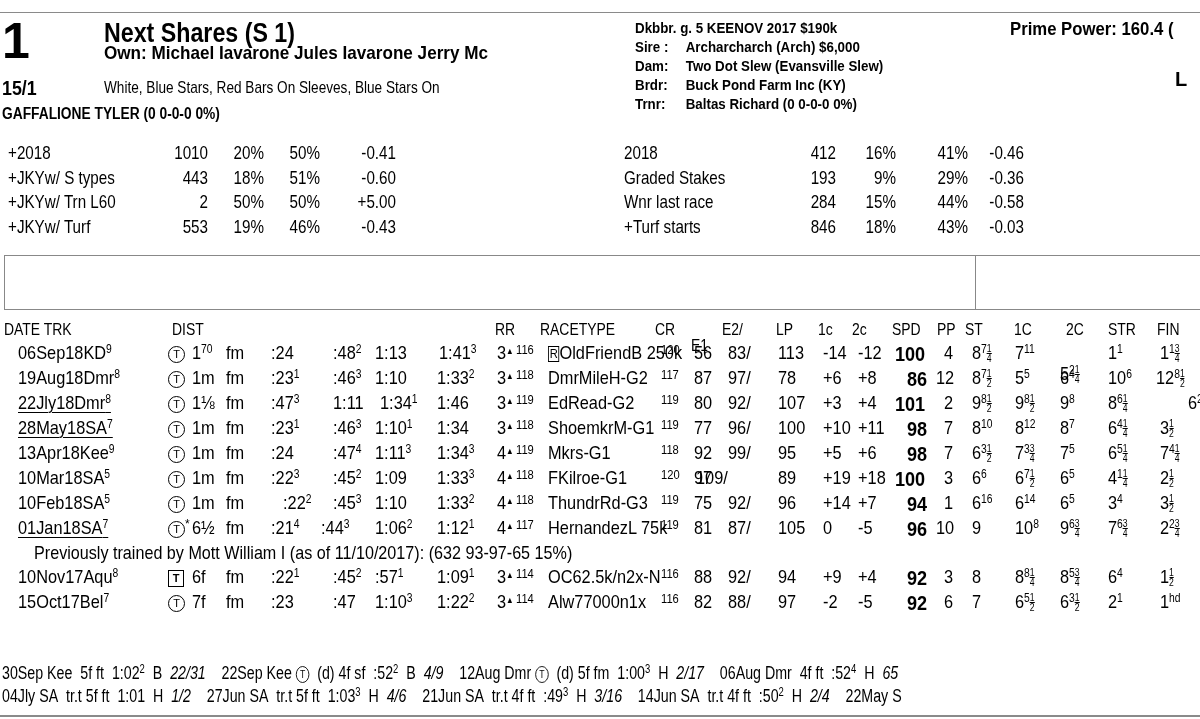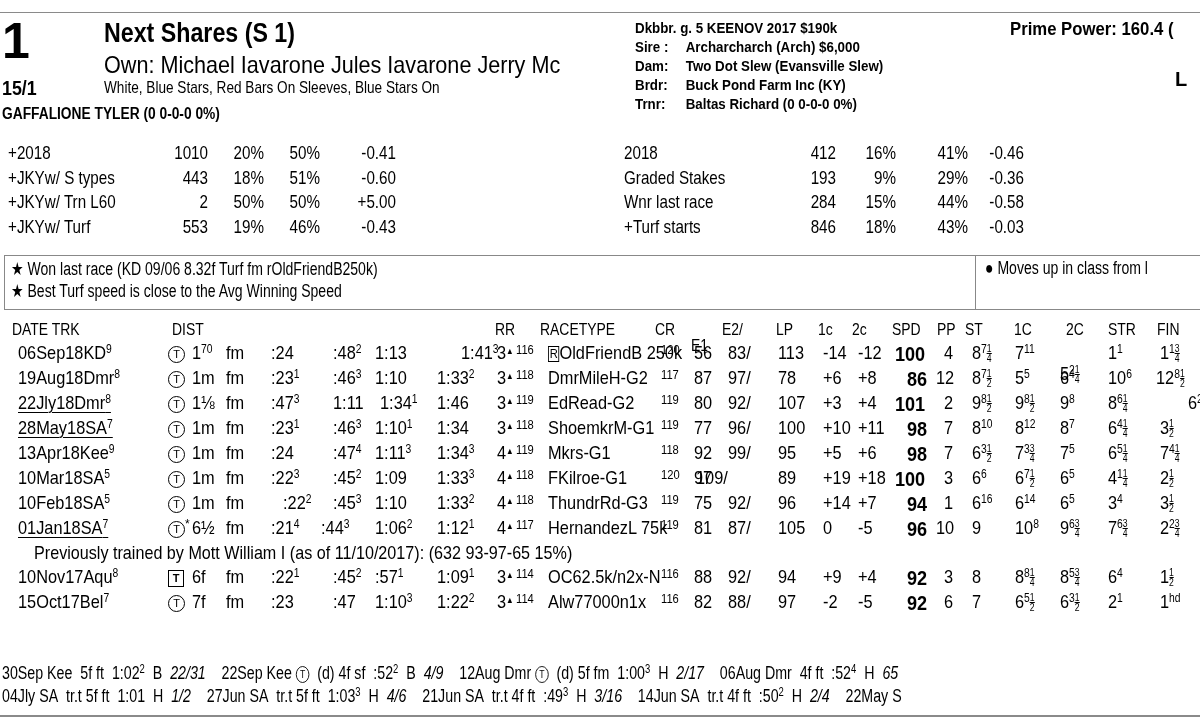--- a/index.html
+++ b/index.html
@@ -8,21 +8,21 @@
     font-family: "Liberation Sans", sans-serif; color: #000;
   }
   .abs { position: absolute; white-space: nowrap; }
   .cond { transform-origin: 0 0; display: inline-block; }
   .topline { position: absolute; left: 0; top: 12px; width: 1200px; height: 1px; background: #8a8a8a; }
   .bottomline { position: absolute; left: 0; top: 715px; width: 1200px; height: 2px; background: #8a8a8a; }
 
   .post { left: 2px; top: 16px; font-size: 50px; font-weight: bold; line-height: 50px; }
   .odds { left: 2px; top: 76px; font-size: 21px; font-weight: bold; }
   .name { left: 104px; top: 18px; font-size: 27px; font-weight: bold; }
-  .owner { left: 104px; top: 51px; font-size: 24px; font-weight: normal; }
+  .owner { left: 104px; top: 42px; font-size: 19px; font-weight: bold; }
   .silks { left: 104px; top: 78px; font-size: 17px; }
   .jockey { left: 2px; top: 105px; font-size: 16px; font-weight: bold; }
 
   .breed { left: 635px; top: 18px; font-size: 15.5px; font-weight: bold; line-height: 19px; }
   .breed .lbl { display: inline-block; width: 59px; }
   .prime { left: 998px; top: 18px; font-size: 19px; font-weight: bold; margin-left: 12px; }
   .lasix { left: 1175px; top: 68px; font-size: 20px; font-weight: bold; }
 
   .stats { font-size: 19px; line-height: 24.5px; }
   .stats td { padding: 0; }
@@ -141,35 +141,24 @@
       <td style="width:90px;text-align:right">43%</td>
       <td style="width:70px;text-align:right">-0.03</td>
     </tr>
         </tbody>
       </table>
   </div>
 </div>
 
 <div class="comments">
   <div class="divider"></div>
-  <div class="abs cmt" style="left:6px; top:2px;">
-    <div class="cond" style="transform:scaleX(0.78)">
-      <div><span>★</span> <span>Won last race (KD 09/06 8.32f Turf fm rOldFriendB250k)</span></div>
-      <div><span>★</span> <span>Best Turf speed is close to the Avg Winning Speed</span></div>
-    </div>
-  </div>
-  <div class="abs cmt" style="left:980px; top:2px;">
-    <div class="cond" style="transform:scaleX(0.78)">
-      <span>●</span> <span>Moves up in class from l</span>
-    </div>
-  </div>
 </div>
 
 <div id="pphead">
-    <div class="abs pp-head" style="left:12px; top:320px;"><span class="cond" style="transform:scaleX(0.82)">DATE TRK</span></div>
+    <div class="abs pp-head" style="left:4px; top:320px;"><span class="cond" style="transform:scaleX(0.82)">DATE TRK</span></div>
     <div class="abs pp-head" style="left:172px; top:320px;"><span class="cond" style="transform:scaleX(0.82)">DIST</span></div>
     <div class="abs pp-head" style="left:495px; top:320px;"><span class="cond" style="transform:scaleX(0.82)">RR</span></div>
     <div class="abs pp-head" style="left:540px; top:320px;"><span class="cond" style="transform:scaleX(0.82)">RACETYPE</span></div>
     <div class="abs pp-head" style="left:655px; top:320px;"><span class="cond" style="transform:scaleX(0.82)">CR</span></div>
     <div class="abs pp-head" style="left:691px; top:336px;"><span class="cond" style="transform:scaleX(0.82)">E1</span></div>
     <div class="abs pp-head" style="left:722px; top:320px;"><span class="cond" style="transform:scaleX(0.82)">E2/</span></div>
     <div class="abs pp-head" style="left:776px; top:320px;"><span class="cond" style="transform:scaleX(0.82)">LP</span></div>
     <div class="abs pp-head" style="left:818px; top:320px;"><span class="cond" style="transform:scaleX(0.82)">1c</span></div>
     <div class="abs pp-head" style="left:852px; top:320px;"><span class="cond" style="transform:scaleX(0.82)">2c</span></div>
     <div class="abs pp-head" style="left:892px; top:320px;"><span class="cond" style="transform:scaleX(0.82)">SPD</span></div>
@@ -183,21 +172,21 @@
 
 <div id="pprows">
     <div class="abs pp-row" style="left:0; top:342px; width:1200px; height:24px;">
       <span class="abs" style="left:18px;"><span class="cond" style="transform:scaleX(0.86)"><span class="">06Sep18KD<sup class="s">9</sup></span></span></span>
       <span class="abs" style="left:168px"><span class="turf">T</span></span>
       <span class="abs" style="left:192px;"><span class="cond" style="transform:scaleX(0.86)">1<sup class="s">70</sup></span></span>
       <span class="abs" style="left:226px;"><span class="cond" style="transform:scaleX(0.86)">fm</span></span>
       <span class="abs" style="left:271px;"><span class="cond" style="transform:scaleX(0.86)">:24</span></span>
       <span class="abs" style="left:333px;"><span class="cond" style="transform:scaleX(0.86)">:48<sup class="s">2</sup></span></span>
       <span class="abs" style="left:375px;"><span class="cond" style="transform:scaleX(0.86)">1:13</span></span>
-      <span class="abs" style="left:461px;"><span class="cond" style="transform:scaleX(0.86)">1:41<sup class="s">3</sup></span></span>
+      <span class="abs" style="left:439px;"><span class="cond" style="transform:scaleX(0.86)">1:41<sup class="s">3</sup></span></span>
       <span class="abs" style="left:497px;"><span class="cond" style="transform:scaleX(0.86)">3<span class="tri">▲</span></span></span>
       <span class="abs" style="left:516px;"><span class="cond" style="transform:scaleX(0.86)"><span class="rr">116</span></span></span>
       <span class="abs" style="left:548px;"><span class="cond" style="transform:scaleX(0.86)"><span class="rbox">R</span>OldFriendB 250k</span></span>
       <span class="abs" style="left:661px;"><span class="cond" style="transform:scaleX(0.86)"><span class="rr">120</span></span></span>
       <span class="abs" style="left:694px;"><span class="cond" style="transform:scaleX(0.86)">56</span></span>
       <span class="abs" style="left:728px;"><span class="cond" style="transform:scaleX(0.86)">83/</span></span>
       <span class="abs" style="left:778px;"><span class="cond" style="transform:scaleX(0.86)">113</span></span>
       <span class="abs" style="left:823px;"><span class="cond" style="transform:scaleX(0.86)">-14</span></span>
       <span class="abs" style="left:858px;"><span class="cond" style="transform:scaleX(0.86)">-12</span></span>
       <span class="abs" style="left:895px;"><span class="cond" style="transform:scaleX(0.86)"><span class="spd">100</span></span></span>

